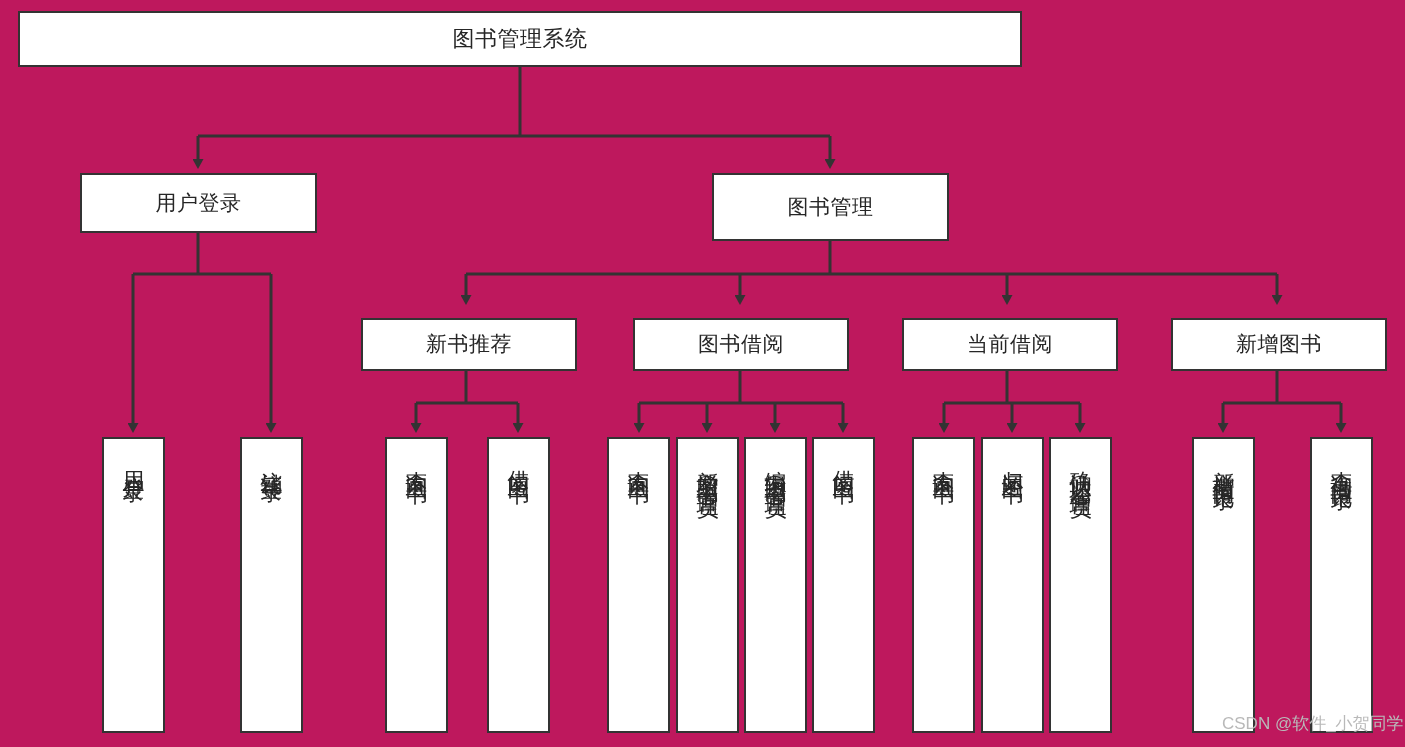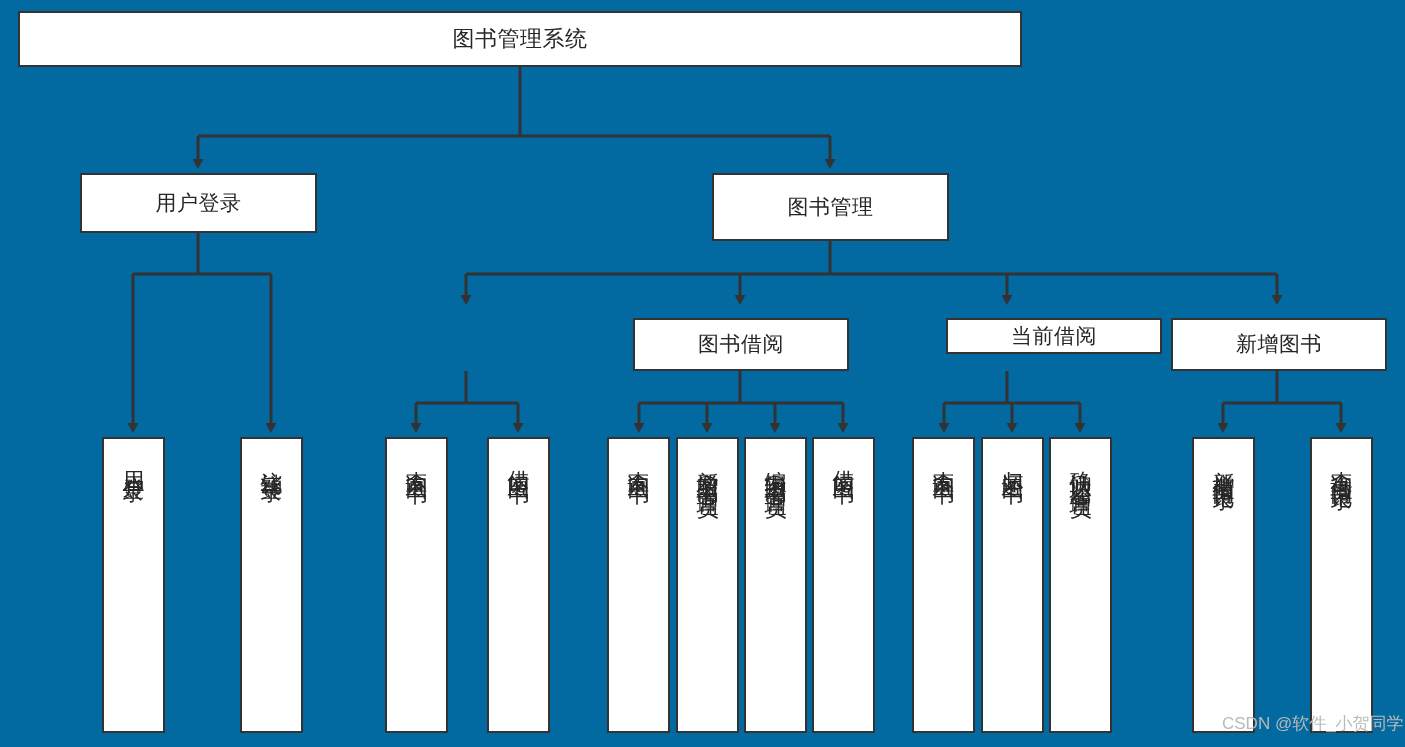--- a/index.html
+++ b/index.html
@@ -7,21 +7,21 @@
     padding: 0;
     background: #ffffff;
   }
   body {
     font-family: "Liberation Sans", "DejaVu Sans", sans-serif;
   }
   #canvas {
     position: relative;
     width: 1405px;
     height: 747px;
-    background: #0369a1;
+    background: #be185d;
     overflow: hidden;
   }
   svg#wires {
     position: absolute;
     left: 0;
     top: 0;
     width: 1405px;
     height: 747px;
     pointer-events: none;
   }
@@ -130,24 +130,27 @@
     <span class="lbl">图书管理系统</span>
   </div>
 
   <div class="node horiz" style="left:80px; top:173px; width:237px; height:60px;">
     <span class="lbl">用户登录</span>
   </div>
   <div class="node horiz" style="left:712px; top:173px; width:237px; height:68px;">
     <span class="lbl">图书管理</span>
   </div>
 
+  <div class="node horiz" style="left:361px; top:318px; width:216px; height:53px;">
+    <span class="lbl">新书推荐</span>
+  </div>
   <div class="node horiz" style="left:633px; top:318px; width:216px; height:53px;">
     <span class="lbl">图书借阅</span>
   </div>
-  <div class="node horiz" style="left:946px; top:318px; width:216px; height:36px;align-items:center;">
+  <div class="node horiz" style="left:902px; top:318px; width:216px; height:53px;align-items:center;">
     <span class="lbl">当前借阅</span>
   </div>
   <div class="node horiz" style="left:1171px; top:318px; width:216px; height:53px;">
     <span class="lbl">新增图书</span>
   </div>
 
   <div class="node vert" style="left:102px; top:437px; width:63px; height:296px;">
     <span class="lbl">用户登录</span>
   </div>
   <div class="node vert" style="left:240px; top:437px; width:63px; height:296px;">

